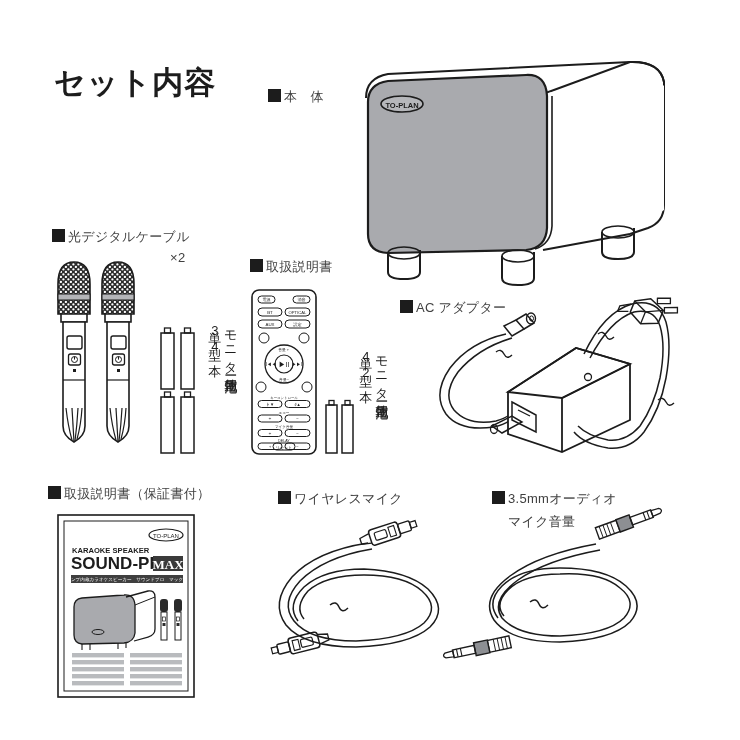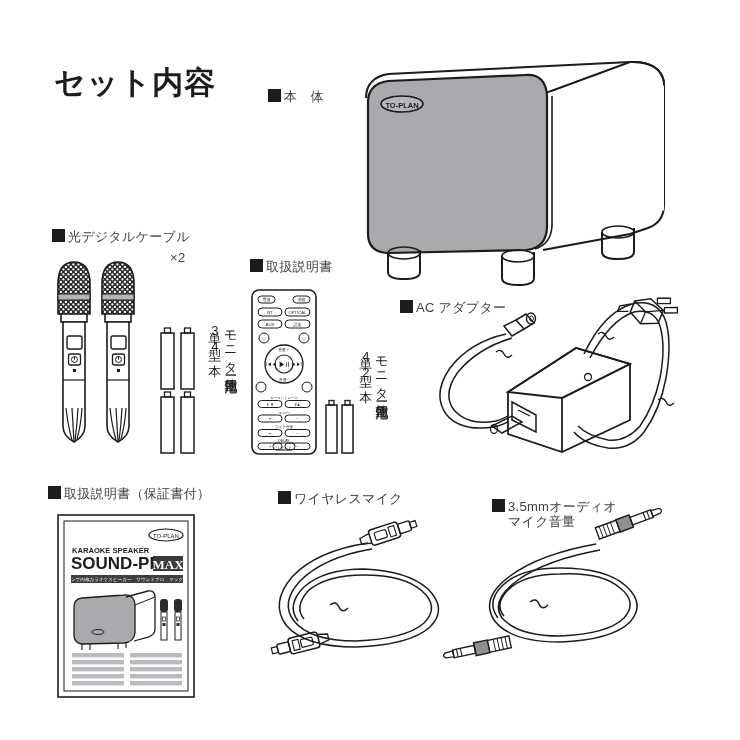--- a/index.html
+++ b/index.html
@@ -384,21 +384,21 @@
     <g transform="translate(18,118) rotate(-14)">
       <rect class="ln" x="0" y="6" width="30" height="16" rx="3" fill="#ffffff" stroke-width="1.5"></rect>
       <rect class="ln" x="12" y="10" width="12" height="8" rx="1.5" fill="#ffffff" stroke-width="1.2"></rect>
       <rect class="ln" x="4" y="9" width="6" height="10" fill="#ffffff" stroke-width="1.1"></rect>
       <rect class="ln" x="-12" y="9" width="12" height="10" rx="1.5" fill="#ffffff" stroke-width="1.4"></rect>
       <rect class="ln" x="-18" y="11" width="6" height="6" fill="#ffffff" stroke-width="1.2"></rect>
       <path class="ln" d="M30 9 L40 11 L40 17 L30 19" fill="#ffffff" stroke-width="1.3"></path>
     </g>
   </svg>
 
-  <div class="item-label" style="left:492px; top:490px;margin-top:8px;"><span class="sq"></span><span>3.5mmオーディオ</span></div>
+  <div class="item-label" style="left:492px; top:490px;"><span class="sq"></span><span>3.5mmオーディオ</span></div>
   <div class="item-label" style="left:508px; top:513px;">マイク音量</div>
 
   <svg style="position:absolute; left:430px; top:510px;" width="280" height="170" viewBox="0 0 280 170">
 
     <path class="ln" d="M166 34 Q110 44 80 66 Q50 88 64 110 Q80 132 130 132 Q182 130 200 112 Q216 94 196 76 Q176 58 130 58 Q90 58 72 76 Q56 92 68 108" stroke-width="1.5"></path>
     <path class="ln" d="M170 40 Q116 50 88 70 Q60 90 72 108 Q88 126 130 126 Q178 124 194 108 Q208 92 190 78 Q172 62 130 64 Q94 64 78 80 Q64 94 74 106" stroke-width="1.5"></path>
 
     <path class="ln" d="M100 92 q6 -5 9 2 q3 7 9 1" stroke-width="1.5"></path>
 
     <g transform="translate(164,14) rotate(-20)">

